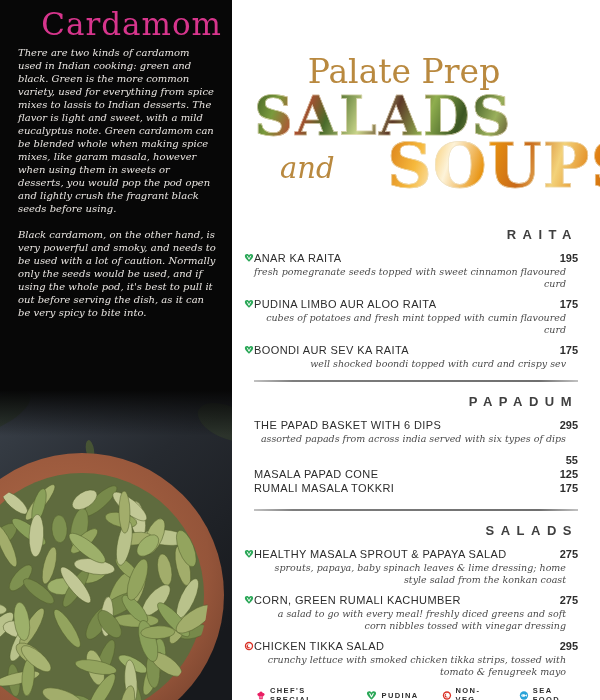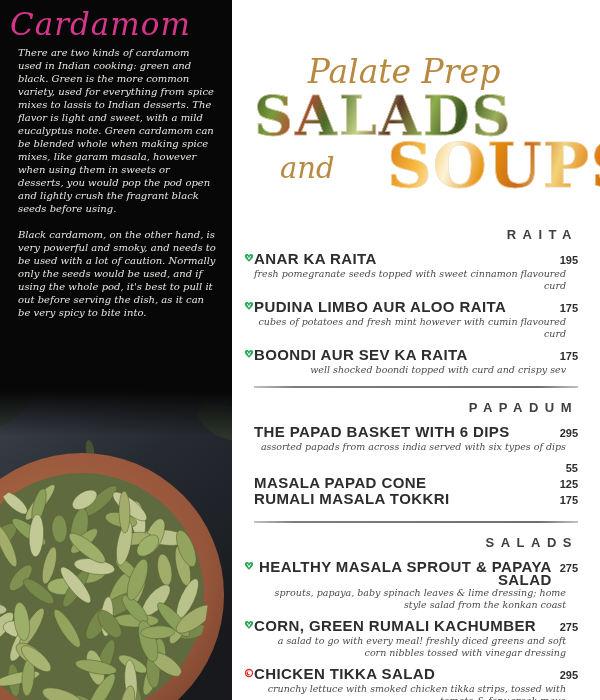--- a/index.html
+++ b/index.html
@@ -3,53 +3,53 @@
 <meta charset="utf-8">
 <style>
   html,body{margin:0;padding:0;}
   body{width:600px;height:700px;position:relative;overflow:hidden;background:#ffffff;
        font-family:"Liberation Sans", sans-serif;
        --pink:#d6358c;--gold:#b9893f;--vegan:#2aa757;--nonveg:#d93025;--seafood:#2aa3d8;--chef:#e91e63;--ink:#2d2d2d;}
   .page{position:absolute;inset:0;}
 
   
   .panel{position:absolute;left:0;top:0;width:232px;height:700px;background:#070707;overflow:hidden;}
-  .panel-title{margin:6px 10px 2px 10px;text-align:left;font-family:"DejaVu Serif", serif;
-               font-style:italic;font-weight:normal;font-size:31px;color:var(--pink);letter-spacing:1px;}
+  .panel-title{margin:6px 10px 2px 10px;text-align:right;font-family:"DejaVu Serif", serif;
+               font-weight:normal;font-size:31px;color:var(--pink);letter-spacing:1px;}
   .panel-text{padding:2px 16px 0 18px;}
   .panel-text p{margin:0 0 13px 0;font-family:"DejaVu Serif", serif;font-style:italic;
                 font-size:10px;line-height:13px;color:#e9e5e1;}
   .photo{position:absolute;left:0;bottom:0;width:232px;height:310px;}
   .photo svg{display:block;width:232px;height:310px;}
 
   
   .main{position:absolute;left:240px;top:0;width:344px;height:700px;padding:0 6px 0 14px;box-sizing:border-box;}
   .hero{position:relative;height:195px;}
   .script-title{position:absolute;top:52px;left:0;width:300px;text-align:center;
-                font-family:"DejaVu Serif", serif;font-style:italic;font-size:33px;color:var(--gold);}
+                font-family:"DejaVu Serif", serif;font-size:33px;color:var(--gold);}
   .word-big{font-family:"DejaVu Serif", serif;font-weight:bold;line-height:1;
             -webkit-background-clip:text;background-clip:text;color:transparent;
             -webkit-text-stroke:0.6px rgba(236,223,193,0.85);position:absolute;}
   .word-salads{top:89px;left:0px;font-size:54px;letter-spacing:2px;
     background-image:linear-gradient(112deg,#3f5d25 0%,#7a9a3d 10%,#b84a32 20%,#4a6b2a 30%,#c9d58a 43%,#5d3a28 54%,#8fae4e 66%,#3b5522 78%,#9ab05c 90%,#55402a 100%);}
   .word-and{position:absolute;top:151px;left:26px;font-family:"DejaVu Serif", serif;font-style:italic;
             font-size:29px;color:var(--gold);}
   .word-soups{top:135px;left:106px;font-size:62px;letter-spacing:1px;
     background-image:linear-gradient(108deg,#d97c16 0%,#f6b93d 14%,#fdf3d9 26%,#e8920e 40%,#c96a1a 54%,#f3d27a 67%,#e07f12 81%,#b35a12 100%);margin-left:27px;}
 
   .section-title{margin:0 0 10px 0;font-size:13px;font-weight:bold;letter-spacing:6.5px;color:#3f3f3f;}
   .sec-raita .section-title{margin-top:32px;}
   .sec-papadum .section-title{margin-top:12px;}
   .sec-salads .section-title{margin-top:12px;}
 
   .item{position:relative;margin:0 0 9px 0;}
   .badge{position:absolute;left:-10px;top:1px;width:10px;height:10px;}
   .badge svg{display:block;width:10px;height:10px;}
   .irow{display:flex;align-items:baseline;}
-  .iname{font-size:15px;font-weight:bold;letter-spacing:0.4px;color:var(--ink);line-height:13px;}
+  .iname{font-size:11px;font-weight:normal;letter-spacing:0.4px;color:var(--ink);line-height:13px;}
   .iprice{margin-left:auto;font-size:11px;font-weight:bold;color:var(--ink);line-height:13px;padding-left:8px;}
   .idesc{font-family:"DejaVu Serif", serif;font-style:italic;font-size:9.5px;line-height:11.5px;
          color:#4a4a4a;max-width:312px;margin-top:1px;}
   .item.simple{margin:0 0 1px 0;}
   .group-simple{margin-top:10px;}
 
   .divider{height:2px;margin:10px 0 0 0;background:linear-gradient(90deg,#c2c2c2,#7e7e7e 12%,#6f6f6f 88%,#c2c2c2);}
   .sec{display:block;text-align:right;}
   .sec-papadum .divider-space{margin-top:14px;}
 
@@ -241,21 +241,21 @@
       <div class="item">
         <span class="badge">
             <svg style="color:var(--vegan)">
               <use href="#sym-heart" xlink:href="#sym-heart"></use>
             </svg>
           </span>
         <div class="irow">
             <span class="iname">PUDINA LIMBO AUR ALOO RAITA</span>
             <span class="iprice">175</span>
           </div>
-        <div class="idesc">cubes of potatoes and fresh mint however with cumin flavoured curd</div>
+        <div class="idesc">cubes of potatoes and fresh mint topped with cumin flavoured curd</div>
       </div>
 
       <div class="item">
         <span class="badge">
             <svg style="color:var(--vegan)">
               <use href="#sym-heart" xlink:href="#sym-heart"></use>
             </svg>
           </span>
         <div class="irow">
             <span class="iname">BOONDI AUR SEV KA RAITA</span>

